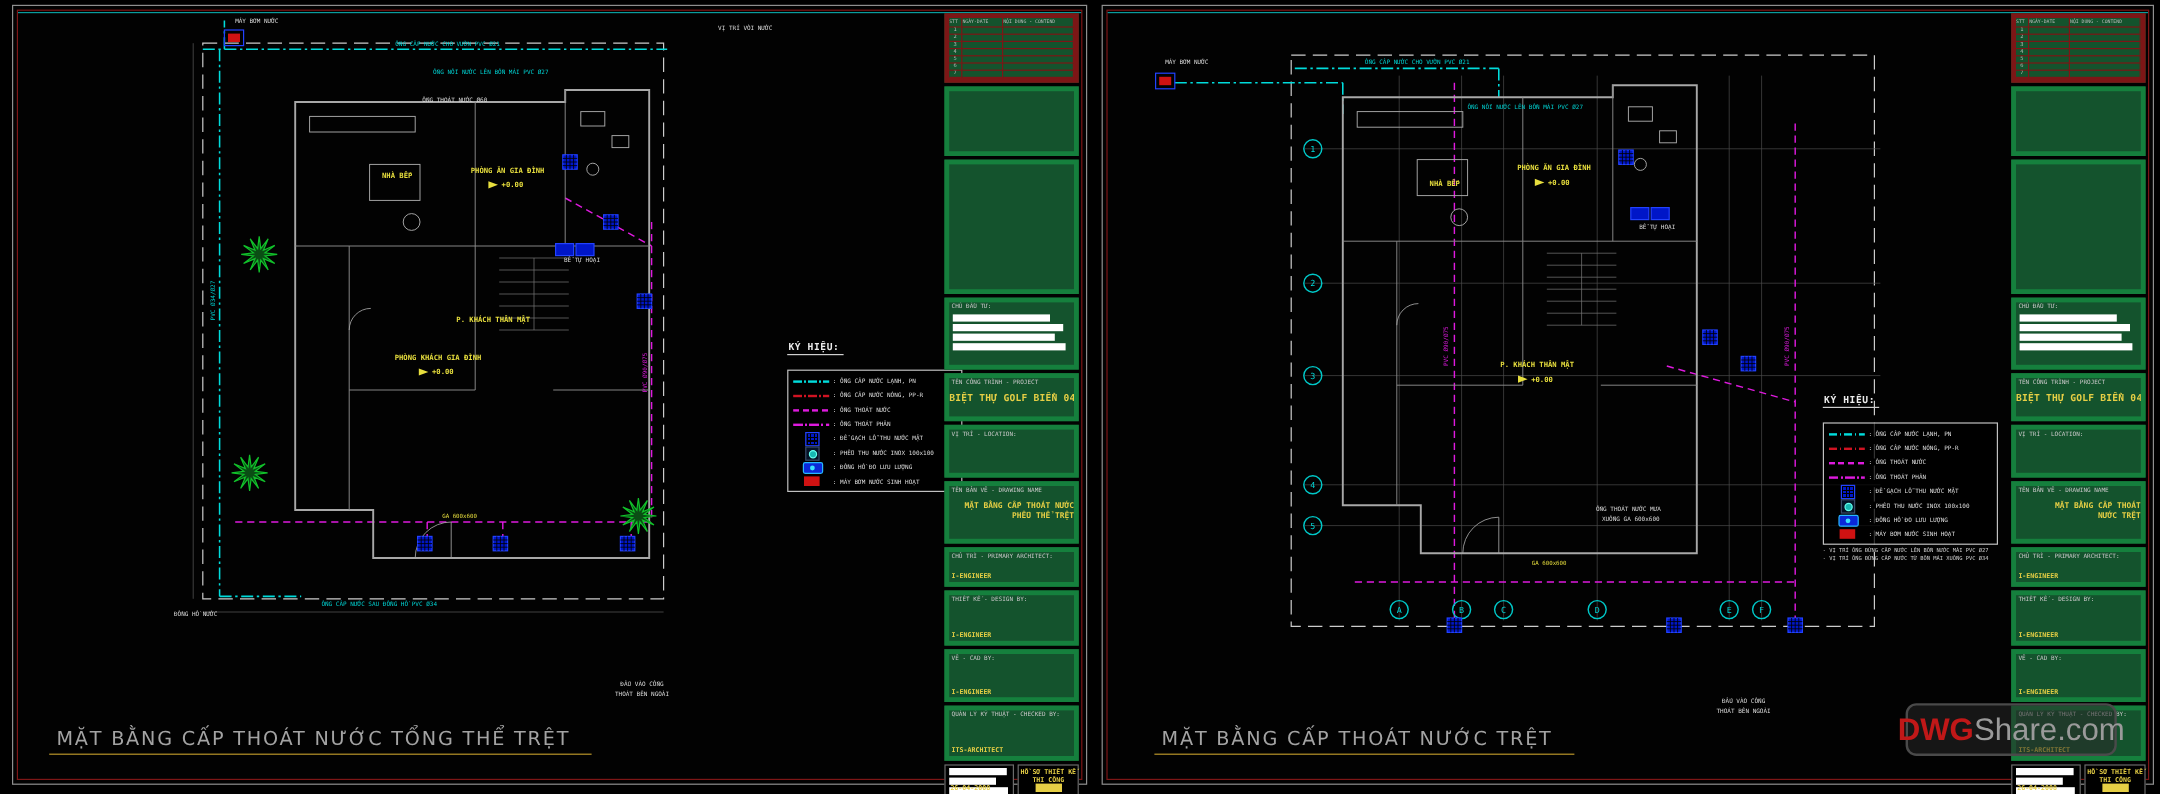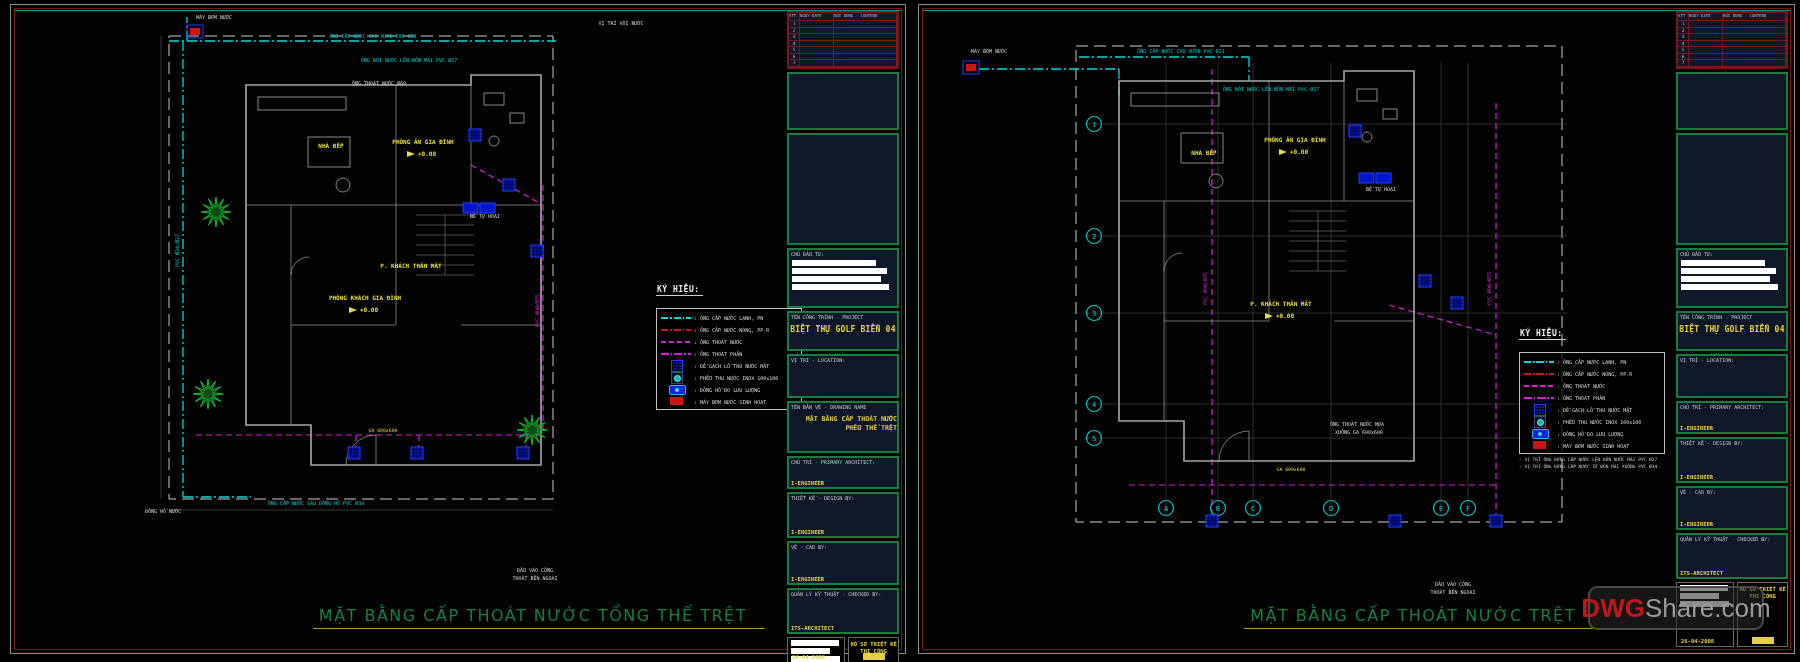--- a/index.html
+++ b/index.html
@@ -9,22 +9,22 @@
          border:1px solid #8f8f8f;box-sizing:border-box;}
   #sheetL{left:10px;width:896px;}
   #sheetR{left:918px;width:877px;}
   .red-frame{position:absolute;inset:3px;border:1px solid #7d1616;pointer-events:none;}
   .cyan-top{position:absolute;top:5px;left:4px;right:4px;height:1px;background:#0a9b9b;}
 
   
   .tb{position:absolute;top:6px;bottom:6px;right:6px;width:112px;
       display:flex;flex-direction:column;gap:3px;
       font-family:"DejaVu Sans Mono",monospace;box-sizing:border-box;}
-  .sec{border:2px solid #15803d;position:relative;box-sizing:border-box;flex:none;
-       overflow:hidden;background:#0f172a;}
+  .sec{border:4px solid #15803d;position:relative;box-sizing:border-box;flex:none;
+       overflow:hidden;background:#14532d;}
   .lab{color:#c8c8c8;font-size:5px;line-height:6px;padding:1px 2px;letter-spacing:0;white-space:nowrap;}
   
   .rev{height:58px;display:grid;grid-template-columns:11px 34px 1fr;
        grid-template-rows:8px repeat(7,1fr);border-color:#7d1616;}
   .rev>div{border-right:0.5px solid #7d1616;border-bottom:0.5px solid #7d1616;
            color:#bbb;font-size:4px;line-height:5px;overflow:hidden;white-space:nowrap;}
   .rev .rn{text-align:center;font-size:4.5px;}
   .boxA{height:58px;}
   .boxB{height:112px;}
   .owner{height:60px;}
@@ -71,21 +71,21 @@
   .sym-funnel::before{left:10px;top:-1px;width:10px;height:10px;background:#051326;border:1px solid #3a4a66;}
   .sym-funnel::after{content:"";position:absolute;left:13px;top:2px;width:5px;height:5px;border-radius:50%;
      background:#17b8b2;border:1px solid #6fe;}
   .sym-meter::before{left:8px;top:0;width:15px;height:8px;background:#0a28d8;border:1px solid #27b7ff;border-radius:2px;}
   .sym-meter::after{content:"";position:absolute;left:14px;top:2.5px;width:4px;height:4px;border-radius:50%;background:#39e1ff;}
   .sym-pump::before{left:9px;top:0;width:13px;height:8px;background:#cf1212;}
   .lg-notes{margin-top:3px;color:#cccccc;font-size:4.5px;line-height:6.5px;font-family:"DejaVu Sans Mono",monospace;white-space:nowrap;}
 
   
   .plan-svg{position:absolute;left:0;top:0;}
-  .plan-title{position:absolute;top:601px;text-align:right;color:#15803d;
+  .plan-title{position:absolute;top:601px;text-align:left;color:#a3a3a3;
      font-size:16px;letter-spacing:1.5px;font-family:"DejaVu Sans",sans-serif;white-space:nowrap;}
   .plan-title span{display:inline-block;border-bottom:1px solid #b8952a;padding:0 18px 3px 6px;}
   text{font-family:"DejaVu Sans Mono",monospace;}
   .t-w5{fill:#dadada;font-size:5px;}
   .t-y{fill:#e8df3e;font-size:6px;font-weight:bold;}
   .t-y4{fill:#e8df3e;font-size:4.8px;}
   .t-c{fill:#00cfcf;font-size:5px;}
   .t-m{fill:#de1ade;font-size:5px;}
   .t-g{fill:#00d8d8;font-size:7px;}
   .mid{text-anchor:middle;}
@@ -430,21 +430,21 @@
           <span class="sym sym-pump"></span>
           <span class="lg-lab">: MÁY BƠM NƯỚC SINH HOẠT</span>
         </div>
     </div>
     <div class="lg-notes">
       <div>- VỊ TRÍ ỐNG ĐỨNG CẤP NƯỚC LÊN BỒN NƯỚC MÁI PVC Ø27</div>
       <div>- VỊ TRÍ ỐNG ĐỨNG CẤP NƯỚC TỪ BỒN MÁI XUỐNG PVC Ø34</div>
     </div>
   </div>
 
-  <div class="plan-title" style="left:27px;right:200px">
+  <div class="plan-title" style="left:43px;right:200px">
     <span>MẶT BẰNG CẤP THOÁT NƯỚC TRỆT</span>
   </div>
 
   <div class="tb">
     <div class="sec rev">
       <div>STT</div>
       <div>NGÀY-DATE</div>
       <div>NỘI DUNG - CONTEND</div>
       <div class="rn">1</div>
         <div></div>
@@ -476,20 +476,25 @@
       <div class="wbar" style="width:88%"></div>
       <div class="wbar" style="width:82%"></div>
       <div class="wbar" style="width:90%"></div>
     </div>
     <div class="sec projsec">
       <div class="lab">TÊN CÔNG TRÌNH - PROJECT</div>
       <div class="projname">BIỆT THỰ GOLF BIỂN 04</div>
     </div>
     <div class="sec locsec">
       <div class="lab">VỊ TRÍ - LOCATION:</div>
+    </div>
+    <div class="sec drawsec">
+      <div class="lab">TÊN BẢN VẼ - DRAWING NAME</div>
+      <div class="drawname">MẶT BẰNG CẤP THOÁT</div>
+      <div class="drawname" style="margin-top:0">NƯỚC TRỆT</div>
     </div>
     <div class="sec primsec">
       <div class="lab">CHỦ TRÌ - PRIMARY ARCHITECT:</div>
       <div class="secval">I-ENGINEER</div>
     </div>
     <div class="sec dessec">
       <div class="lab">THIẾT KẾ - DESIGN BY:</div>
       <div class="secval">I-ENGINEER</div>
     </div>
     <div class="sec cadsec">

